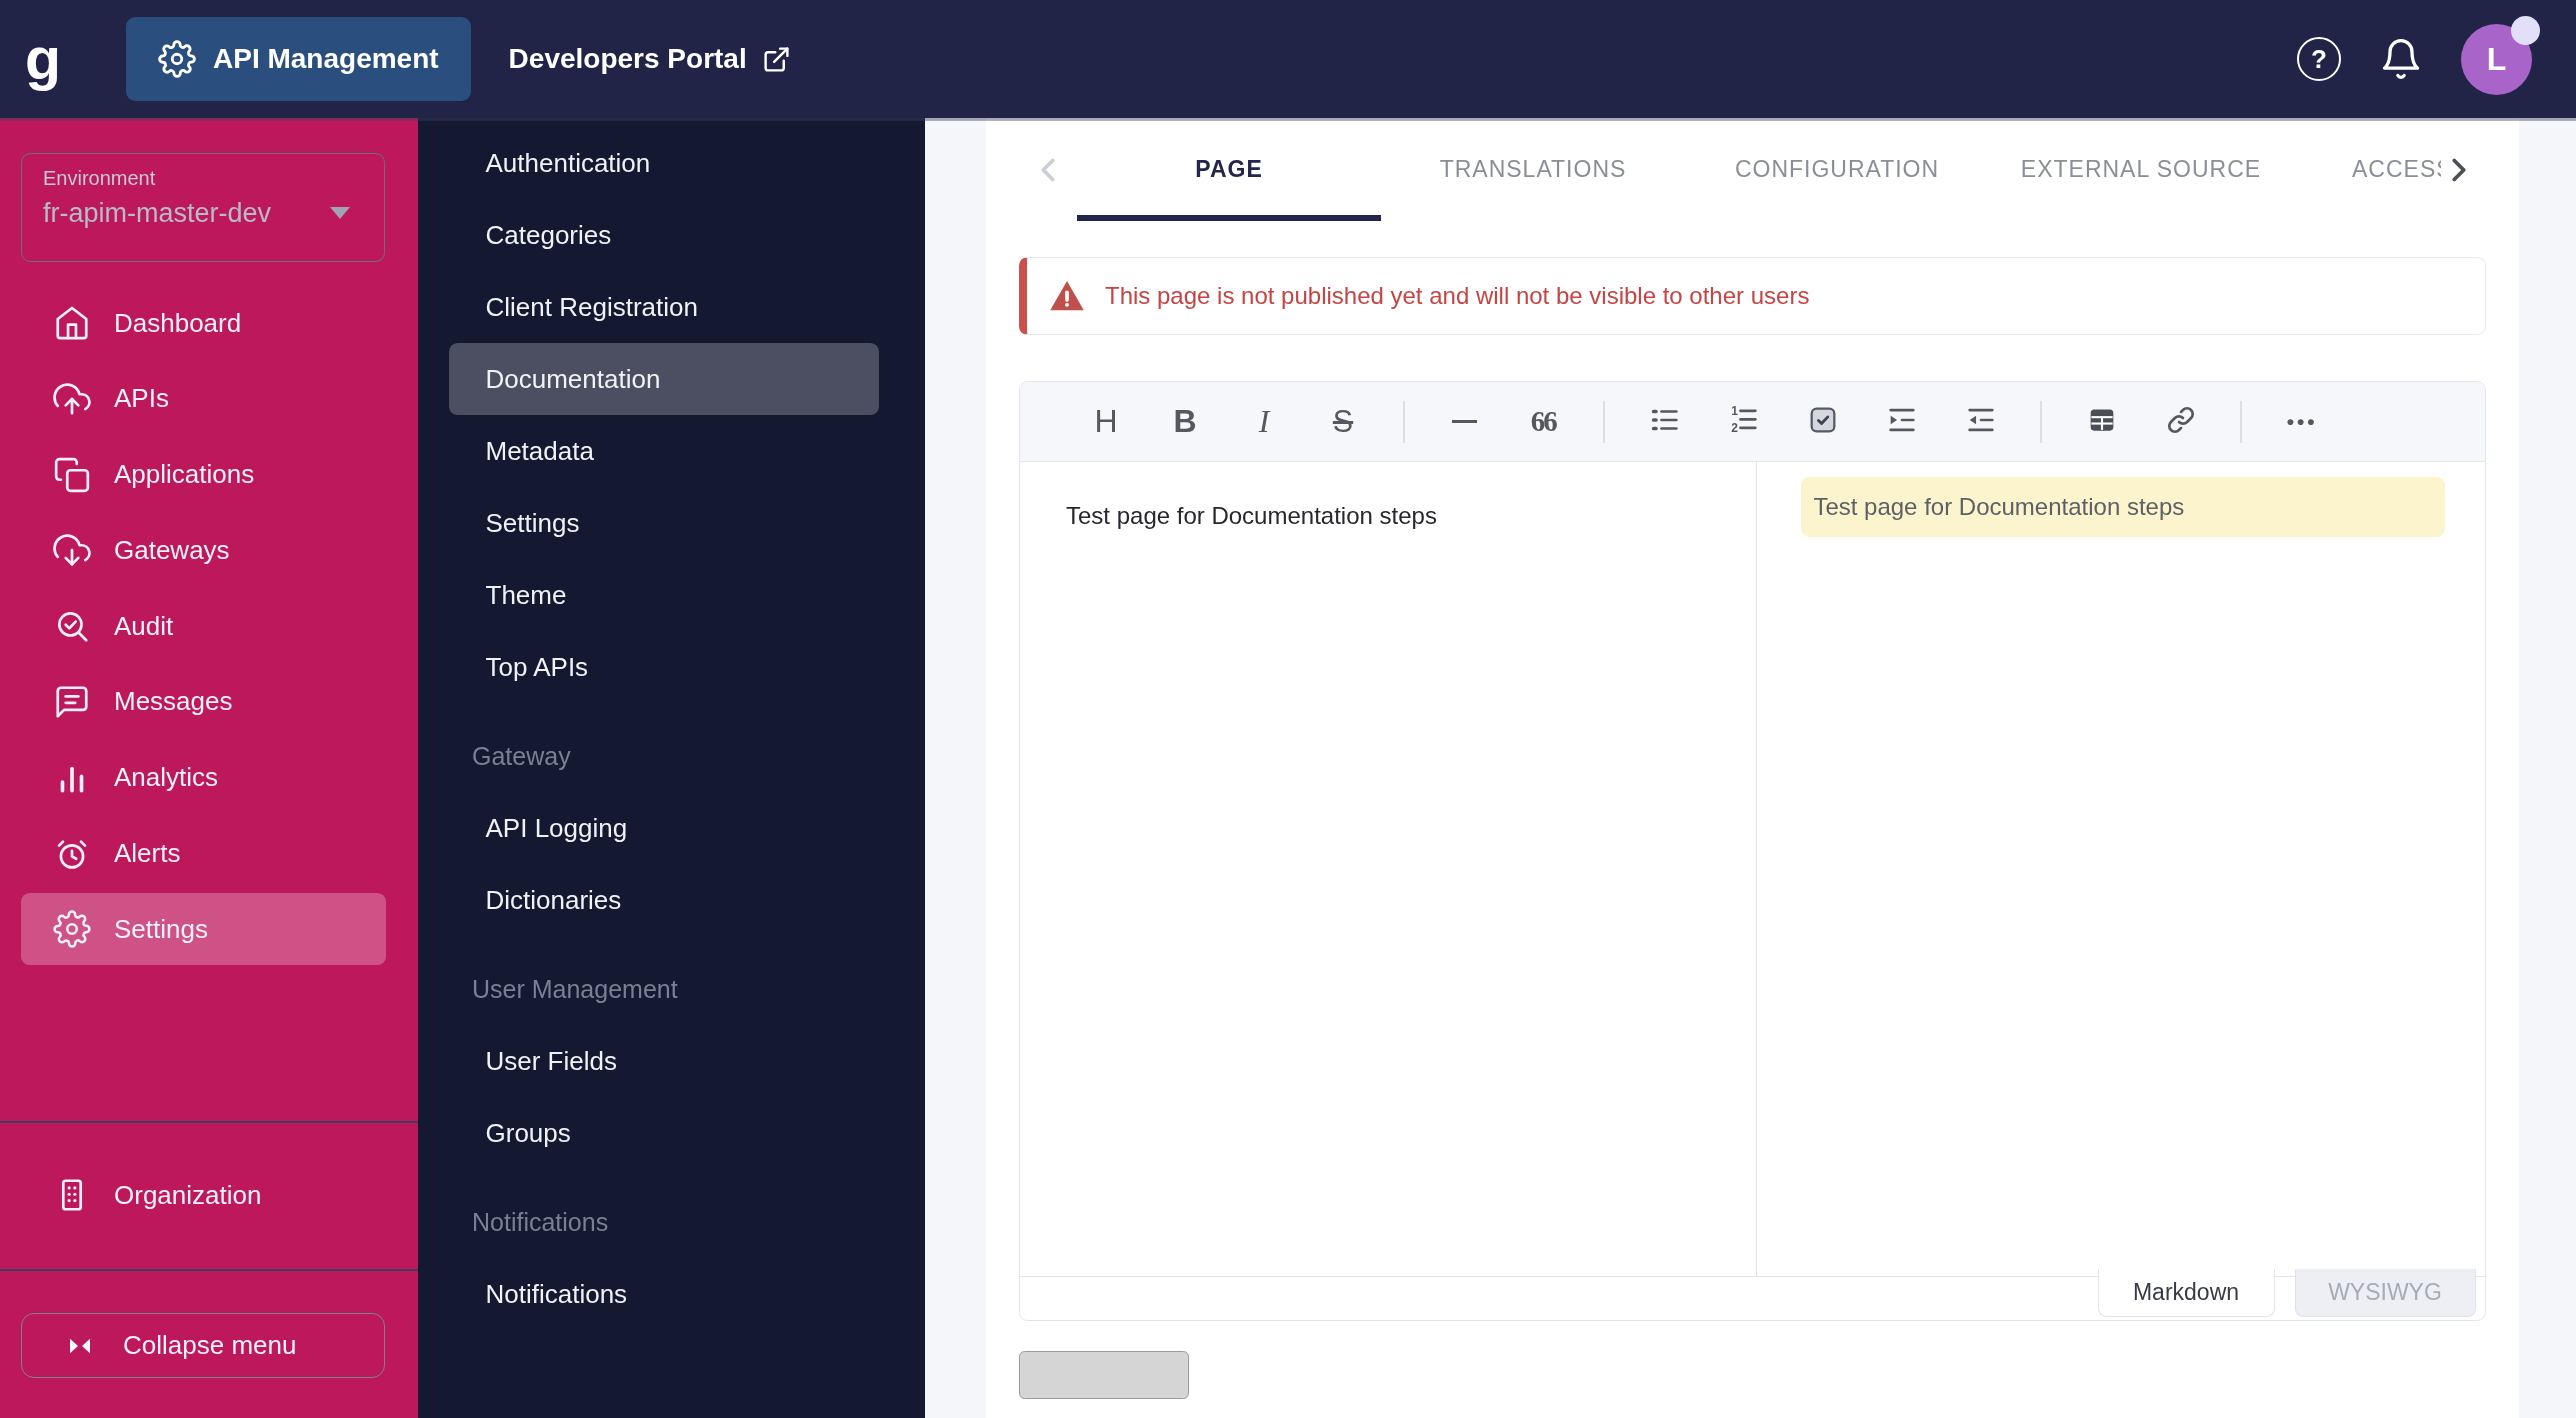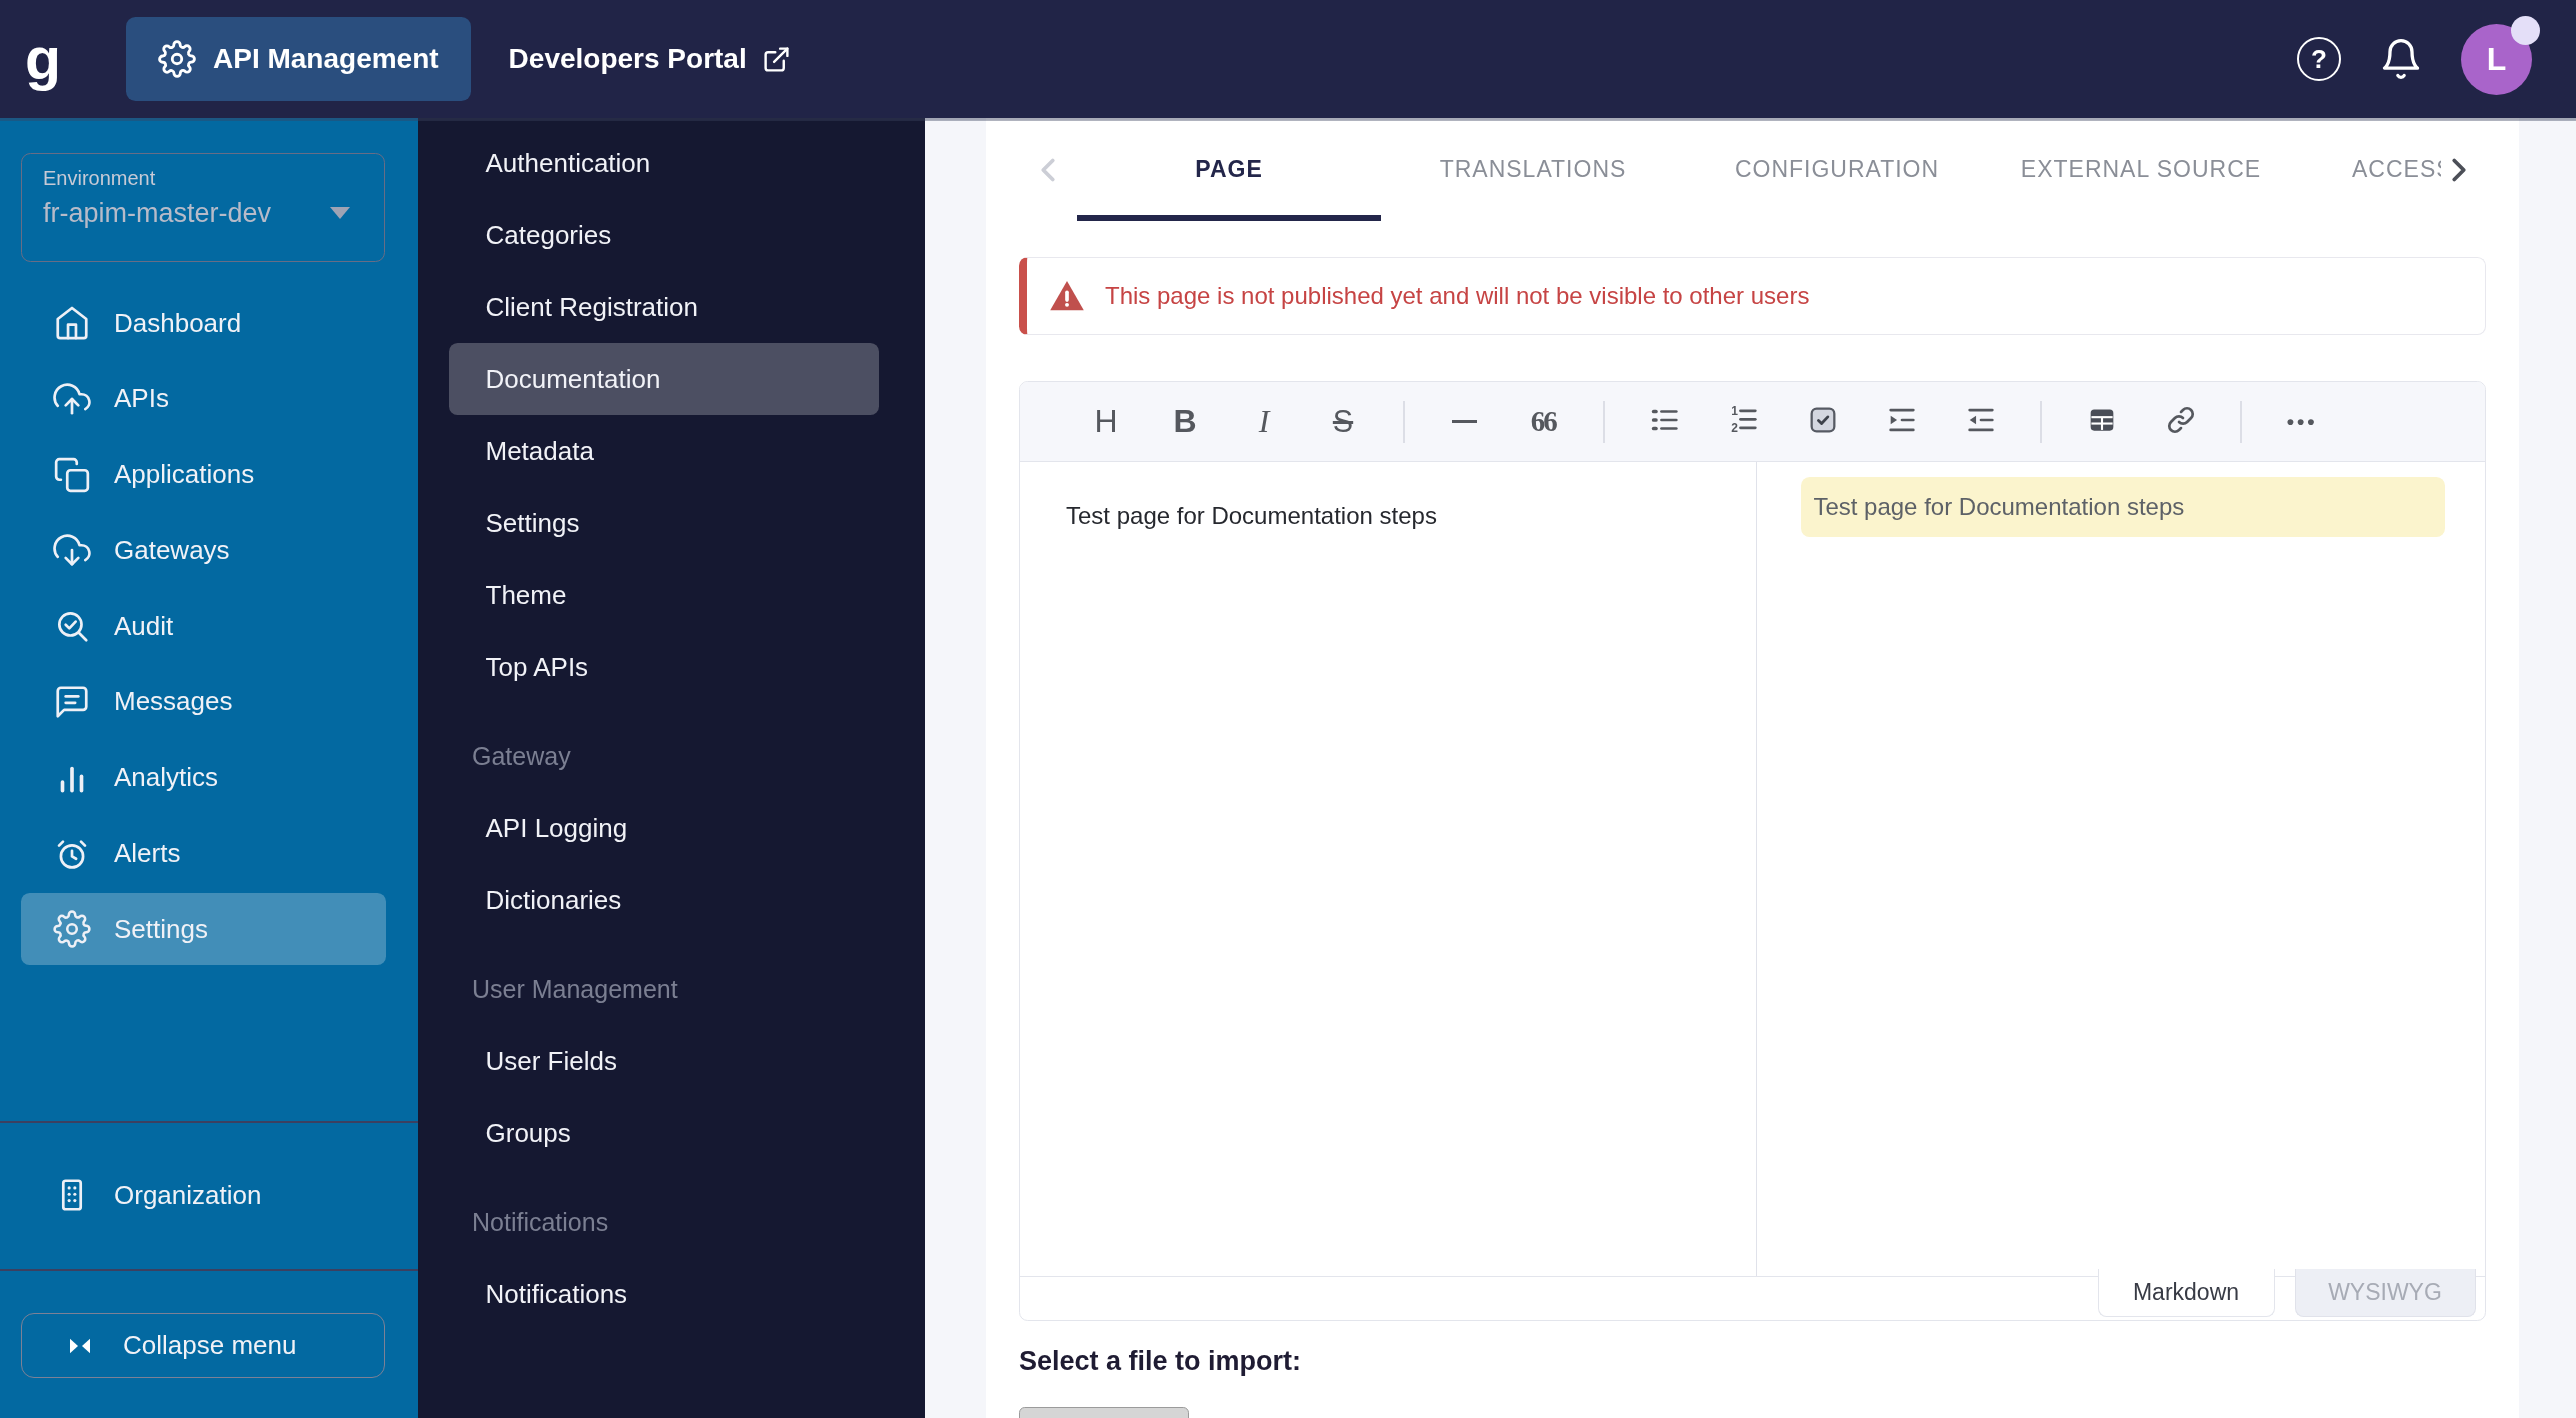--- a/index.html
+++ b/index.html
@@ -19,21 +19,21 @@
   .topbar-right { margin-left:auto; display:flex; align-items:center; gap:38px; padding-right:44px; }
   .help-circle { width:44px; height:44px; border:2.9px solid #fff; border-radius:50%; color:#fff;
                  display:flex; align-items:center; justify-content:center; font-size:26px; font-weight:bold; cursor:pointer; }
   .bell { width:44px; height:44px; color:#fff; cursor:pointer; }
   .avatar-wrap { position:relative; width:71px; height:71px; cursor:pointer; }
   .avatar { width:71px; height:71px; border-radius:50%; background:#a964ca; color:#fff;
             display:flex; align-items:center; justify-content:center; font-size:32px; font-weight:bold; }
   .avatar-dot { position:absolute; top:-7.6px; right:-7.6px; width:29px; height:29px; border-radius:50%; background:#e4dff8; }
 
   
-  .sidebar1 { position:absolute; left:0; top:0; bottom:0; width:418px; background:#0369a1; z-index:2; padding-top:153px; }
+  .sidebar1 { position:absolute; left:0; top:0; bottom:0; width:418px; background:#be185d; z-index:2; padding-top:153px; }
   .env-box { margin:0 33px 0 21px; height:109px; border:1.9px solid #686d86; border-radius:9.5px;
              padding:13.3px 21px; cursor:pointer; }
   .env-label { color:#c7cad6; font-size:20px; }
   .env-value-row { display:flex; align-items:center; justify-content:space-between; margin-top:7.6px; }
   .env-value { color:#b7bbc9; font-size:27px; }
   .caret-down { width:0; height:0; border-left:10.5px solid transparent; border-right:10.5px solid transparent;
                 border-top:12.4px solid #9fa3b4; margin-right:13.3px; }
   .nav1 { margin-top:25px; }
   .nav1-item { display:flex; align-items:center; height:72px; margin:0 32px 3.8px 21px;
                border-radius:8.6px; padding-left:32px; cursor:pointer; }
@@ -378,21 +378,20 @@
         </div>
 
         <div class="efooter">
           <div class="mode-tabs">
             <div class="mode-tab md">Markdown</div>
             <div class="mode-tab wy">WYSIWYG</div>
           </div>
         </div>
       </div>
 
-      <div class="import-label">Select a file to import:</div>
       <div class="file-btn"></div>
     </div>
   </main>
 
   <header class="topbar">
     <div class="logo-g">g</div>
     <button class="apim-btn">
       <span style="width:38px;height:38px;display:inline-flex;">
           <svg viewBox="0 0 24 24" fill="none" stroke="#fff" stroke-width="1.8" stroke-linecap="round" stroke-linejoin="round">
             <circle cx="12" cy="12" r="3"></circle>

